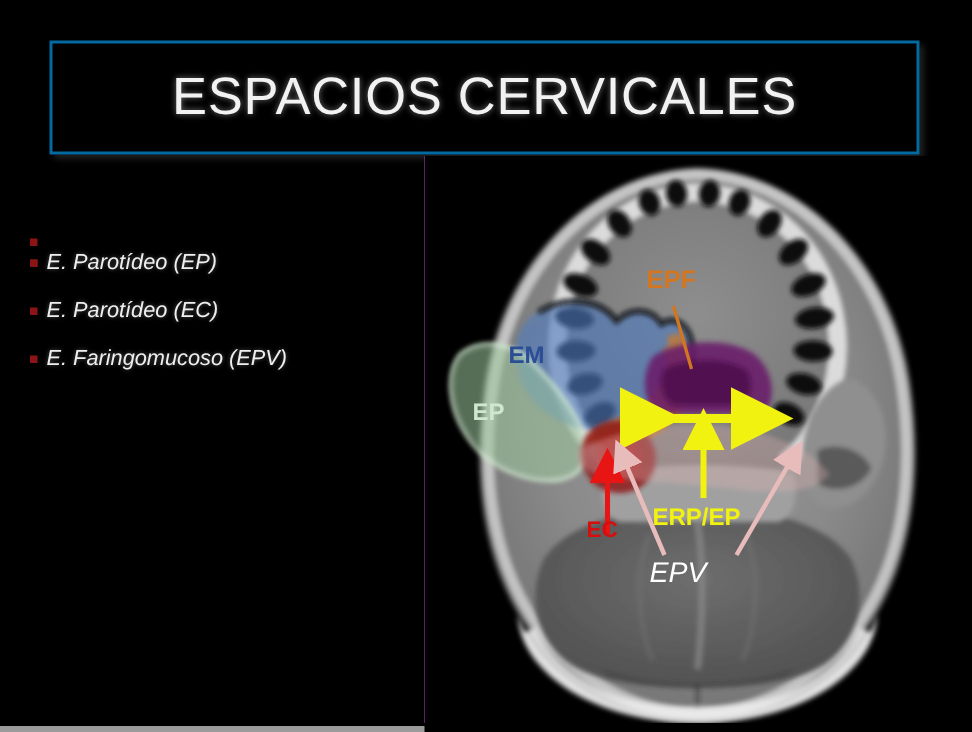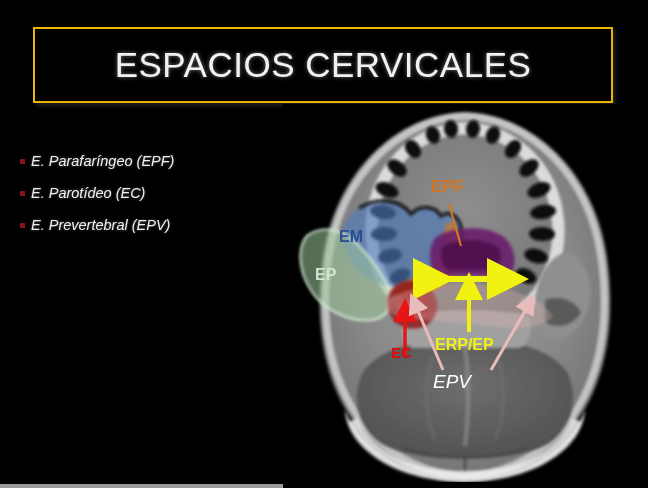--- a/index.html
+++ b/index.html
@@ -3,21 +3,21 @@
 <meta charset="utf-8">
 <title>Espacios Cervicales</title>
 <style>
   html,body{margin:0;padding:0;background:#000;}
   body{width:648px;height:488px;overflow:hidden;
        font-family:"Liberation Sans", sans-serif;}
   #slide{position:relative;width:648px;height:488px;background:#000;overflow:hidden;}
 
   
   #title-box{position:absolute;left:33px;top:27px;width:580px;height:76px;
-             border:2px solid #eab308;background:#000;box-sizing:border-box;
+             border:2px solid #0369a1;background:#000;box-sizing:border-box;
              box-shadow:3px 3px 4px rgba(255,255,255,0.12);}
   #title-text{position:absolute;left:0;top:0;width:100%;height:100%;
               display:flex;align-items:center;justify-content:center;
               color:#f2f2f2;font-size:35px;letter-spacing:.5px;
               font-family:"Liberation Sans", sans-serif;
               text-shadow:0 0 4px rgba(255,255,255,.45);white-space:nowrap;}
 
   
   #bullets{position:absolute;left:15px;top:152px;width:262px;}
   .bullet-row{position:relative;margin-bottom:14px;padding-left:16px;}
@@ -42,38 +42,41 @@
 <div id="slide">
 
   <div id="title-box">
     <div id="title-text">ESPACIOS CERVICALES</div>
   </div>
 
   <div id="bullets">
 
     <div class="bullet-row">
       <span class="bullet-mark"></span>
-      <span class="bullet-label">E. Parafaríngeo (EPF)</span>
-    </div>
-
-
-    <div class="bullet-row">
-      <span class="bullet-mark"></span>
-    </div>
-
+    </div>
+
+
+    <div class="bullet-row">
+      <span class="bullet-mark"></span>
+    </div>
+
+    <div class="bullet-row">
+      <span class="bullet-mark"></span>
+      <span class="bullet-label">E. Parotídeo (EP)</span>
+    </div>
 
     <div class="bullet-row">
       <span class="bullet-mark"></span>
       <span class="bullet-label">E. Parotídeo (EC)</span>
     </div>
 
 
     <div class="bullet-row">
       <span class="bullet-mark"></span>
-      <span class="bullet-label">E. Prevertebral (EPV)</span>
+      <span class="bullet-label">E. Faringomucoso (EPV)</span>
     </div>
 
   </div>
 
   <div id="mri-panel">
     <svg id="mri-svg" viewBox="0 0 365 378" xmlns="http://www.w3.org/2000/svg">
       <defs>
         <radialGradient id="softTissue" cx="50%" cy="45%" r="62%">
           <stop offset="0%" stop-color="#9a9a9a"></stop>
           <stop offset="55%" stop-color="#8a8a8a"></stop>

